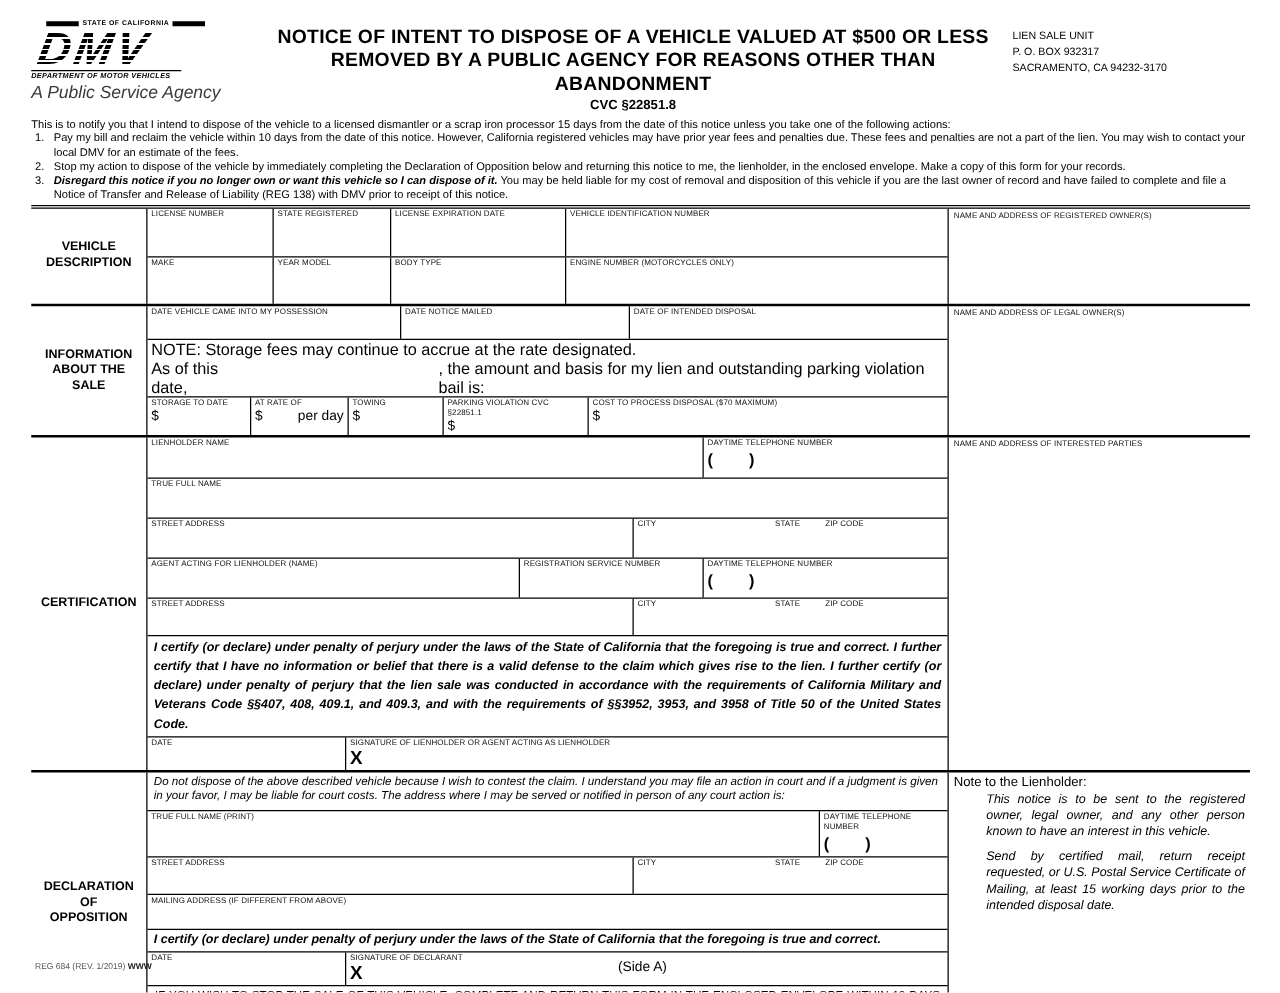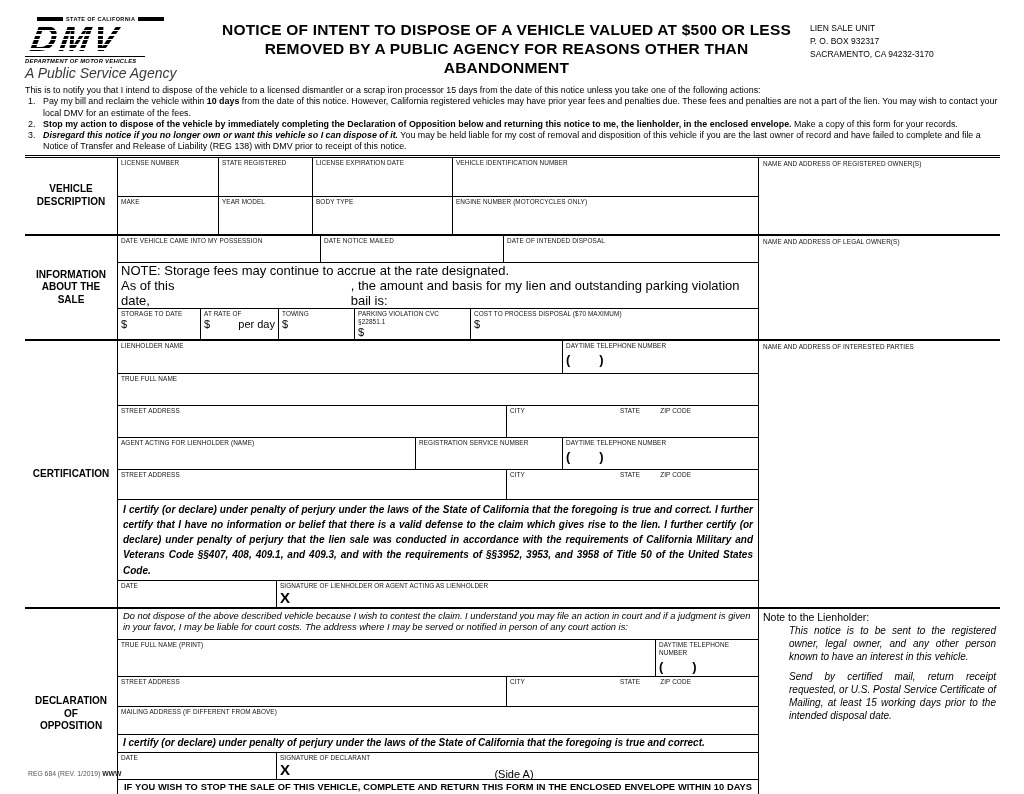--- a/index.html
+++ b/index.html
@@ -22,21 +22,21 @@
   .title-block { flex:1; text-align:center; padding-top:6px; }
   .title { font-size:15.5px; font-weight:bold; line-height:19px; letter-spacing:.2px; }
   .cvc { font-size:10.5px; font-weight:bold; margin-top:1px; }
   .addr { flex:0 0 190px; font-size:8.5px; line-height:13px; padding-top:8px; }
 
   
   .intro { margin-top:4px; font-size:8.9px; line-height:11.3px; }
   .li { display:flex; }
   .li .num { flex:0 0 18px; padding-left:3px; }
   .li .li-text { flex:1; }
-  b.seg { font-weight:bold; }
+  b.seg { font-weight:normal; }
   .bi { font-weight:bold; font-style:italic; }
 
   
   .dbl-rule { height:3px; border-top:1px solid #000; border-bottom:1px solid #000; margin-top:2px; }
   .ftable { width:975px; border-bottom:2.5px solid #000; }
   .section { display:flex; border-top:2.5px solid #000; }
   .section.first { border-top:none; }
   .sec-label { flex:0 0 93px; border-right:1px solid #000; display:flex; flex-direction:column;
     align-items:center; justify-content:center; font-weight:bold; font-size:10px; line-height:12.5px; text-align:left; }
   .sec-main { flex:0 0 640px; display:flex; flex-direction:column; }
@@ -84,20 +84,21 @@
   <div class="header">
     <div class="logo">
       <div class="logo-state">STATE OF CALIFORNIA</div>
       <div class="logo-dmv">DMV</div>
       <div class="logo-dept">DEPARTMENT OF MOTOR VEHICLES</div>
       <div class="logo-tag">A Public Service Agency</div>
     </div>
     <div class="title-block">
       <div class="title">NOTICE OF INTENT TO DISPOSE OF A VEHICLE VALUED AT $500 OR LESS</div>
       <div class="title">REMOVED BY A PUBLIC AGENCY FOR REASONS OTHER THAN ABANDONMENT</div>
+      <div class="cvc">CVC §22851.8</div>
     </div>
     <div class="addr">
       <div>LIEN SALE UNIT</div>
       <div>P. O. BOX 932317</div>
       <div>SACRAMENTO, CA 94232-3170</div>
     </div>
   </div>
 
   <div class="intro">
     <div>This is to notify you that I intend to dispose of the vehicle to a licensed dismantler or a scrap iron processor 15 days from the date of this notice unless you take one of the following actions:</div>

